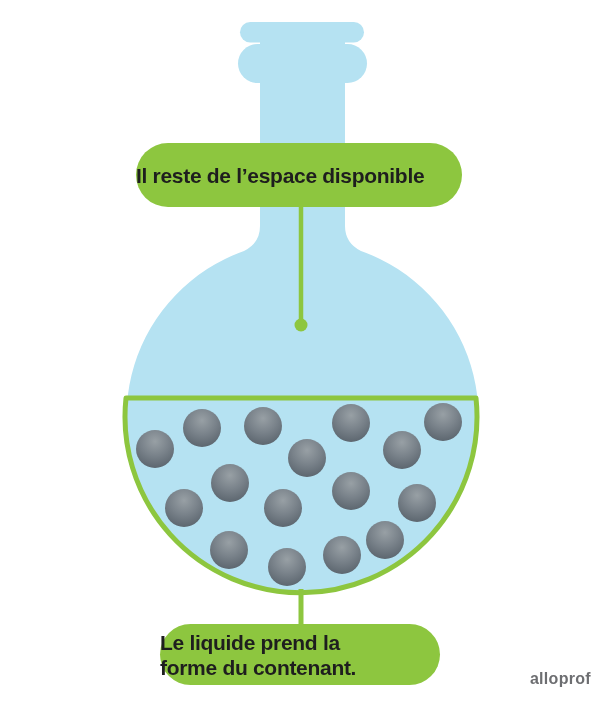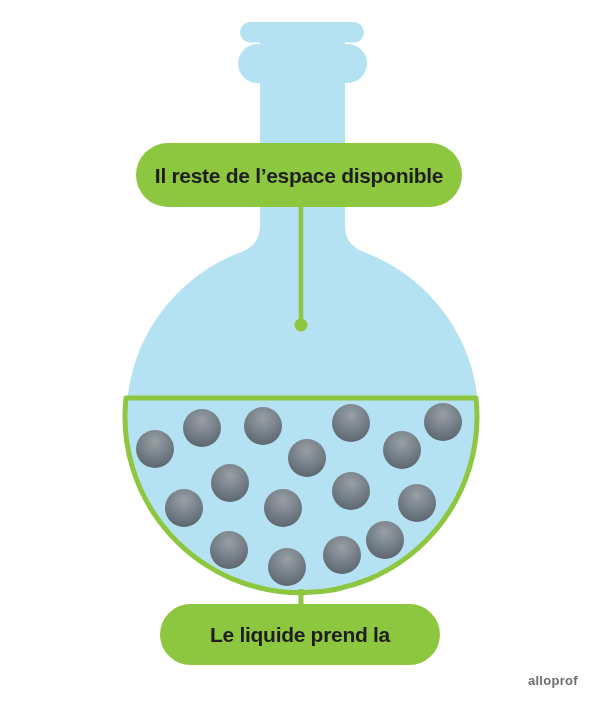--- a/index.html
+++ b/index.html
@@ -17,40 +17,40 @@
     background:var(--bg);
     overflow:hidden;
     font-family:"Liberation Sans", sans-serif;
   }
   .stage svg{position:absolute;left:0;top:0;}
   .callout{
     position:absolute;
     background:var(--green);
     color:var(--ink);
     display:flex;flex-direction:column;
-    align-items:center;justify-content:center;
+    align-items:flex-start;justify-content:center;
     text-align:center;
     font-weight:bold;
     font-size:21px;
     line-height:25px;
     letter-spacing:-0.3px;
     z-index:2;
   }
   .callout-top{
     left:136px;top:143px;width:326px;height:64px;border-radius:32px;
   }
   .callout-bottom{
-    left:160px;top:604px;width:280px;height:61px;border-radius:31px;
+    left:160px;top:624px;width:280px;height:61px;border-radius:31px;
   }
   .watermark{
     position:absolute;
-    right:22px;bottom:19px;
+    right:9px;bottom:19px;
     color:var(--watermark);
     font-weight:bold;
-    font-size:13px;
+    font-size:16px;
     letter-spacing:0.3px;
     z-index:2;
   }
 </style>
 </head>
 <body>
 
 <div class="stage">
 
   <svg width="600" height="707" viewBox="0 0 600 707">
@@ -95,16 +95,17 @@
 
     <line x1="301" y1="589" x2="301" y2="630" style="stroke:var(--green)" stroke-width="5"></line>
   </svg>
 
   <div class="callout callout-top">
     <span>Il reste de l’espace disponible</span>
   </div>
 
   <div class="callout callout-bottom">
     <span>Le liquide prend la</span>
+    <span>forme du contenant.</span>
   </div>
 
   <div class="watermark">alloprof</div>
 </div>
 
 </body></html>

